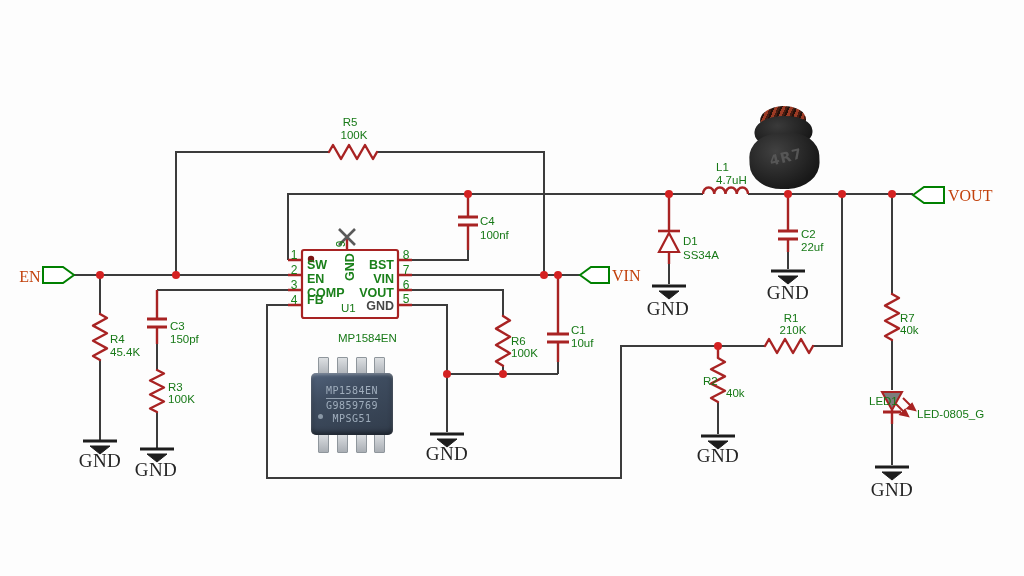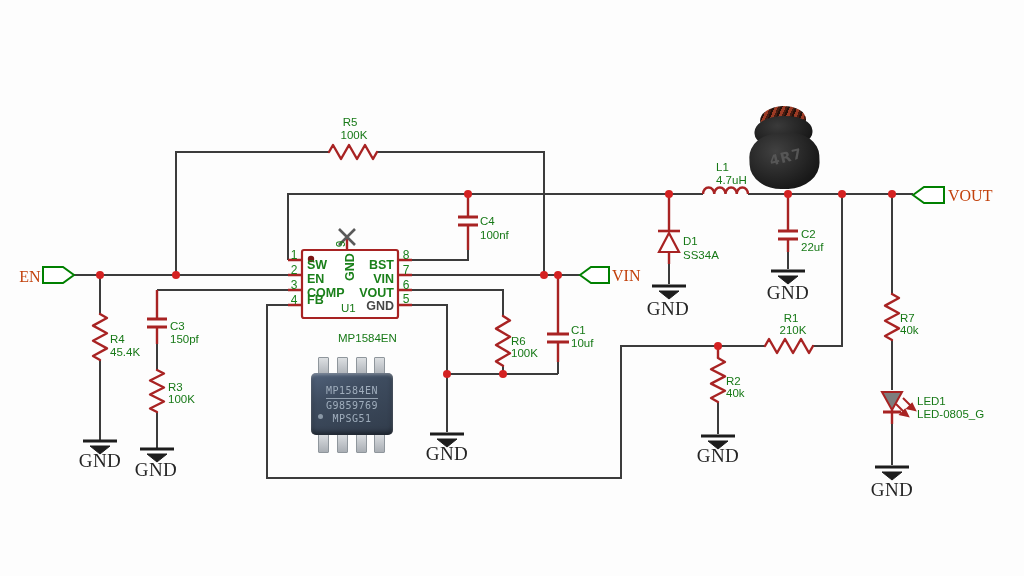--- a/index.html
+++ b/index.html
@@ -194,25 +194,25 @@
   <span class="lbl" style="left:571px;top:330px">C1</span>
   <span class="lbl" style="left:571px;top:343px">10uf</span>
   <span class="lbl" style="left:683px;top:241px">D1</span>
   <span class="lbl" style="left:683px;top:255px">SS34A</span>
   <span class="lbl" style="left:801px;top:234px">C2</span>
   <span class="lbl" style="left:801px;top:247px">22uf</span>
   <span class="lbl" style="left:716px;top:167px">L1</span>
   <span class="lbl" style="left:716px;top:180px">4.7uH</span>
   <span class="lbl c" style="left:791px;top:318px">R1</span>
   <span class="lbl c" style="left:793px;top:330px">210K</span>
-  <span class="lbl" style="left:726px;top:381px">R2</span>
+  <span class="lbl" style="left:703px;top:381px">R2</span>
   <span class="lbl" style="left:726px;top:393px">40k</span>
   <span class="lbl" style="left:900px;top:318px">R7</span>
   <span class="lbl" style="left:900px;top:330px">40k</span>
-  <span class="lbl" style="left:917px;top:401px">LED1</span>
+  <span class="lbl" style="left:869px;top:401px">LED1</span>
   <span class="lbl" style="left:917px;top:414px">LED-0805_G</span>
   <span class="lbl" style="left:341px;top:308px">U1</span>
   <span class="lbl" style="left:338px;top:338px">MP1584EN</span>
 
   <span class="pname" style="left:307px;top:265px">SW</span>
   <span class="pname" style="left:307px;top:279px">EN</span>
   <span class="pname" style="left:307px;top:293px">COMP</span>
   <span class="pname" style="left:307px;top:300px">FB</span>
   <span class="pname r" style="left:394px;top:265px">BST</span>
   <span class="pname r" style="left:394px;top:279px">VIN</span>

